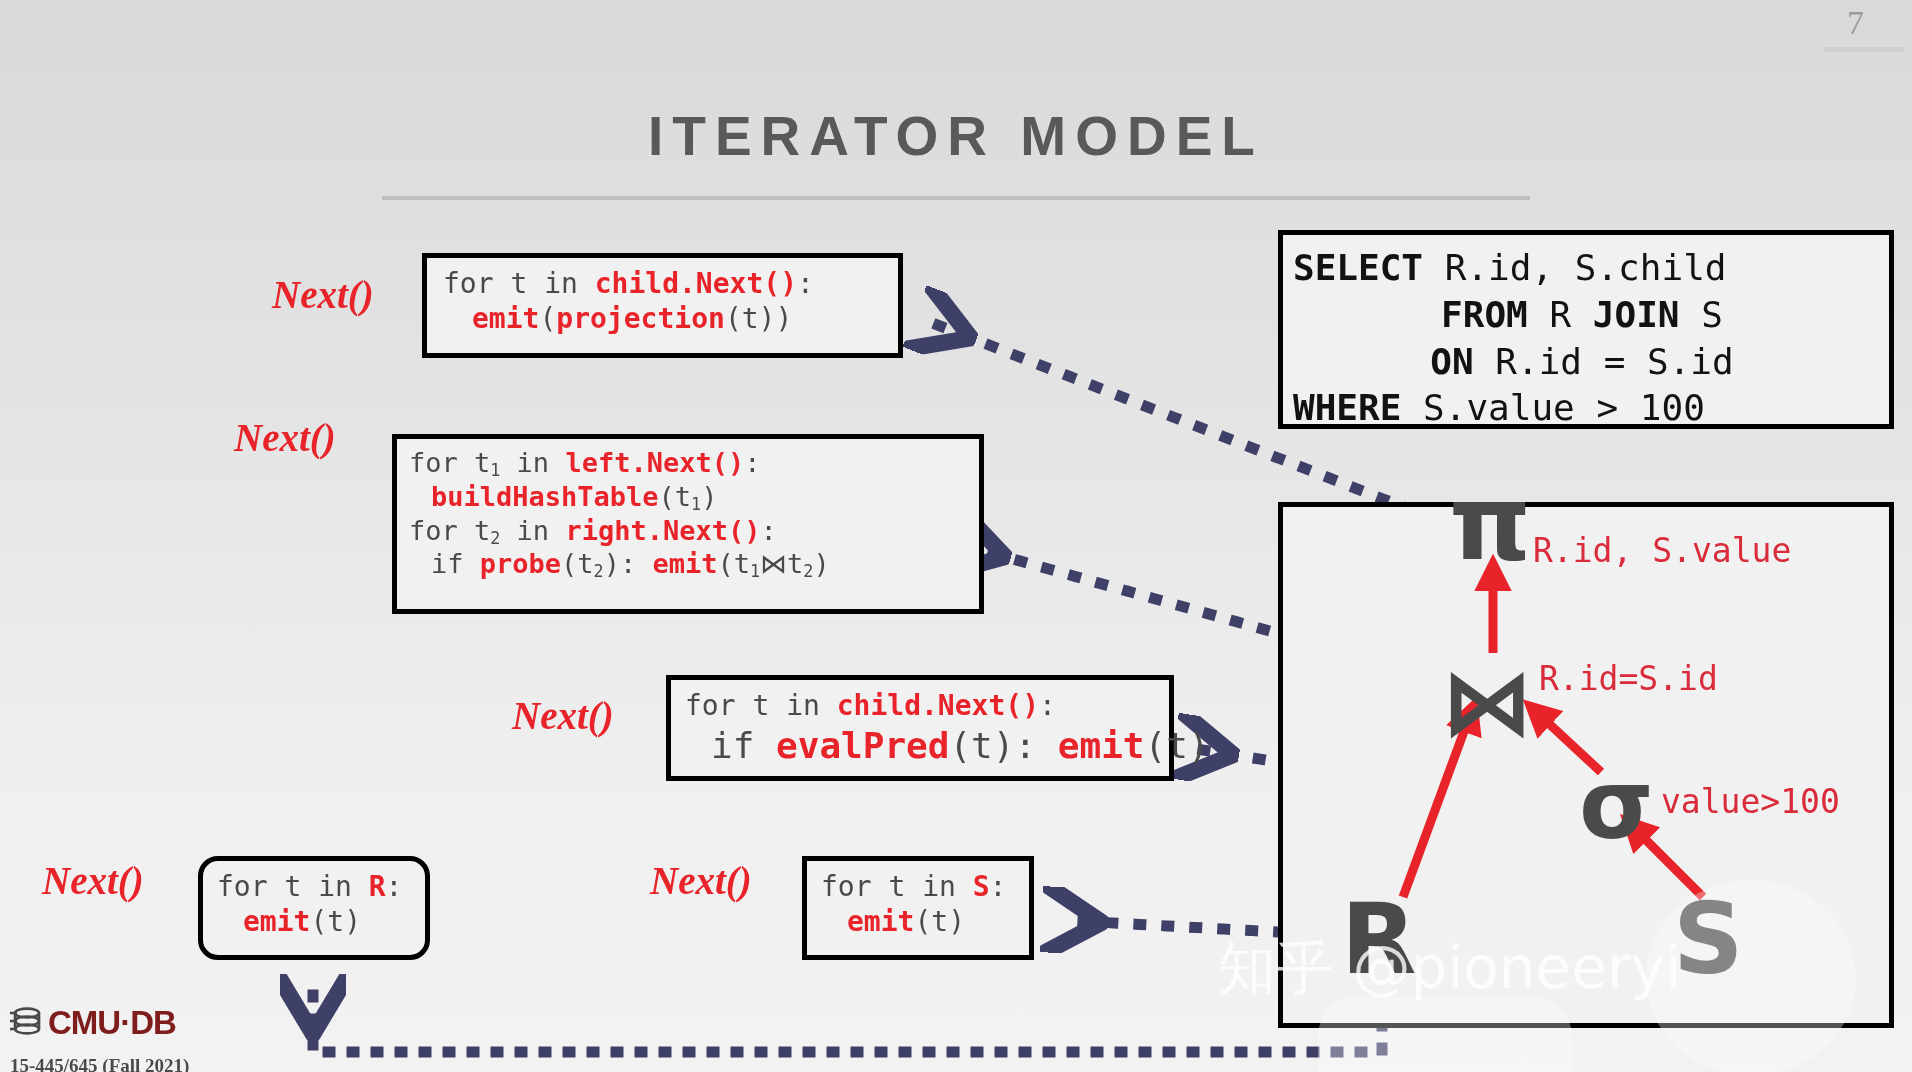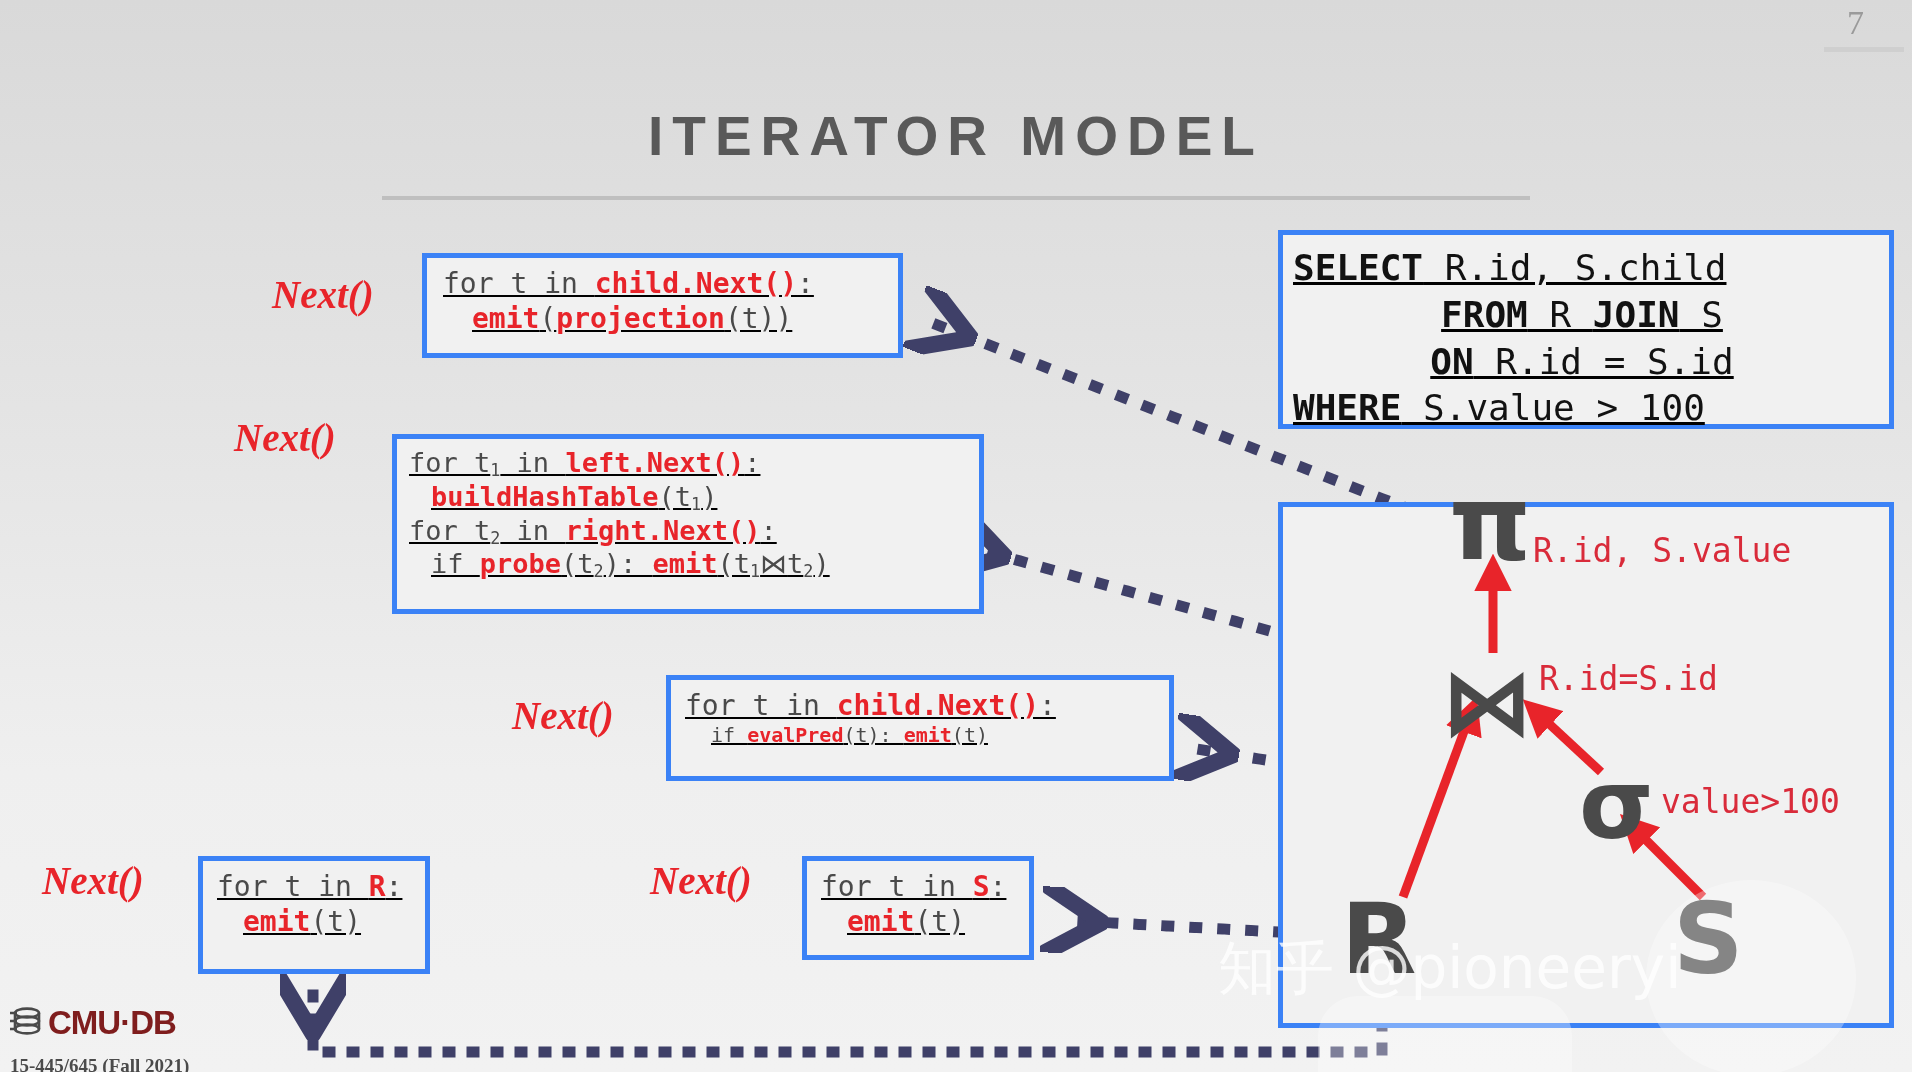--- a/index.html
+++ b/index.html
@@ -21,21 +21,21 @@
   
   #slide-title{
     left:0;right:0;top:104px;text-align:center;
     font-size:55px;font-weight:bold;color:#595959;
     letter-spacing:9px;font-family:"Liberation Sans",sans-serif;
   }
   #title-rule{left:382px;top:196px;width:1148px;height:4px;background:#bfbfbf;}
 
   
   .boxed{
-    background:#f1f1f1;border:5px solid #3b82f6;box-sizing:border-box;text-decoration:underline;
+    background:#f1f1f1;border:5px solid #000000;box-sizing:border-box;
   }
   .code{
     font-family:"DejaVu Sans Mono","Liberation Mono",monospace;
     color:#4a4a4a;white-space:pre;line-height:1.25;
   }
   .code b{color:#e8242a;font-weight:bold;}
   .code sub{font-size:.62em;vertical-align:-.22em;line-height:0;}
 
   
   .next-label{
@@ -129,25 +129,25 @@
     <div class="code" style="font-size:27px;padding-left:22px;"><b>buildHashTable</b><span>(t</span><sub>1</sub><span>)</span></div>
 
     <div class="code" style="font-size:27px;"><span>for t</span><sub>2</sub><span> in </span><b>right.Next()</b><span>:</span></div>
 
     <div class="code" style="font-size:27px;padding-left:22px;"><span>if </span><b>probe</b><span>(t</span><sub>2</sub><span>): </span><b>emit</b><span>(t</span><sub>1</sub><span>⋈</span><span>t</span><sub>2</sub><span>)</span></div>
   </div>
 
   <div class="abs next-label" style="left:512px;top:693px;">Next()</div>
   <div class="abs boxed" id="filter-box" style="left:666px;top:675px;width:508px;height:106px;padding:8px 10px 8px 14px;">
     <div class="code" style="font-size:28px;"><span>for t in </span><b>child.Next()</b><span>:</span></div>
-    <div class="code" style="font-size:20px;padding-left:26px;"><span>if </span><b>evalPred</b><span>(t): </span><b>emit</b><span>(t)</span></div>
+    <div class="code" style="font-size:36px;padding-left:26px;"><span>if </span><b>evalPred</b><span>(t): </span><b>emit</b><span>(t)</span></div>
   </div>
 
   <div class="abs next-label" style="left:42px;top:858px;">Next()</div>
-  <div class="abs boxed" id="scanr-box" style="left:198px;top:856px;width:232px;height:118px;padding:8px 10px 8px 14px;">
+  <div class="abs boxed" id="scanr-box" style="left:198px;top:856px;width:232px;height:104px;padding:8px 10px 8px 14px;border-radius:20px;">
     <div class="code" style="font-size:28px;"><span>for t in </span><b>R</b><span>:</span></div>
     <div class="code" style="font-size:28px;padding-left:26px;"><b>emit</b><span>(t)</span></div>
   </div>
 
   <div class="abs next-label" style="left:650px;top:858px;">Next()</div>
   <div class="abs boxed" id="scans-box" style="left:802px;top:856px;width:232px;height:104px;padding:8px 10px 8px 14px;">
     <div class="code" style="font-size:28px;"><span>for t in </span><b>S</b><span>:</span></div>
     <div class="code" style="font-size:28px;padding-left:26px;"><b>emit</b><span>(t)</span></div>
   </div>
 

